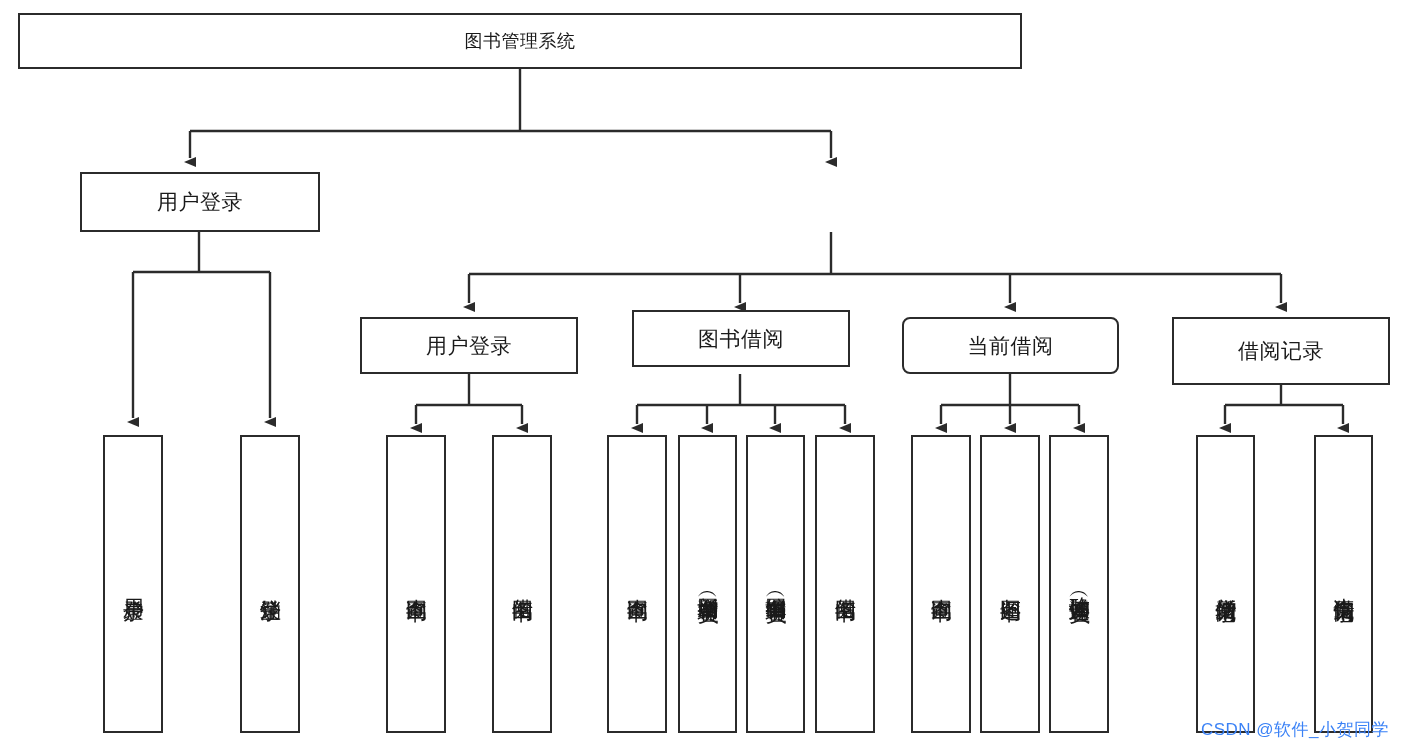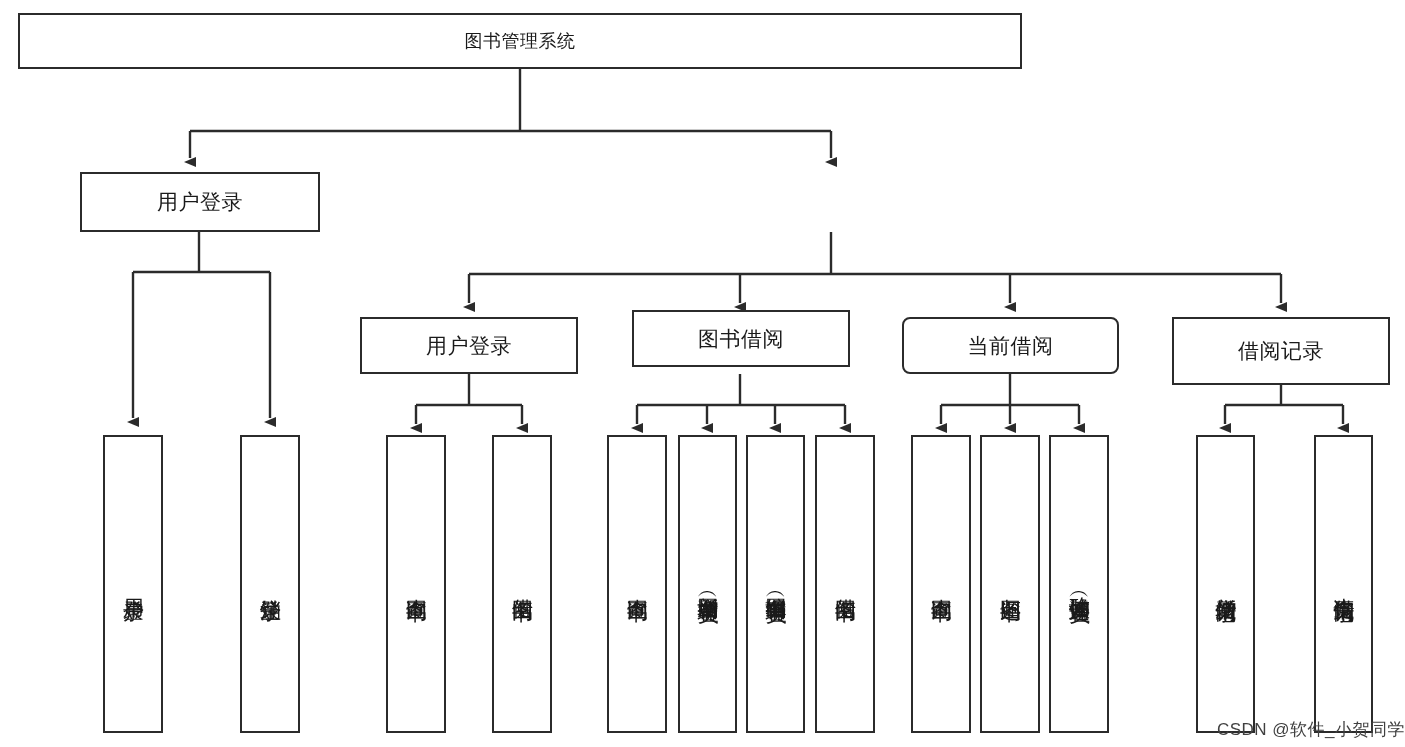--- a/index.html
+++ b/index.html
@@ -56,24 +56,24 @@
     height: 747px;
     pointer-events: none;
   }
   .edge-line {
     stroke: #2b2b2b;
     stroke-width: 2.4;
     fill: none;
   }
   .watermark {
     position: absolute;
-    right: 0;
+    right: 16px;
     bottom: 6px;
     font-size: 17px;
-    color: #404040;
+    color: #3b82f6;
     white-space: nowrap;
     letter-spacing: 0.5px;
   }
 </style>
 </head>
 <body>
 
 <div id="canvas">
 
   <svg class="edges" viewBox="0 0 1405 747">

